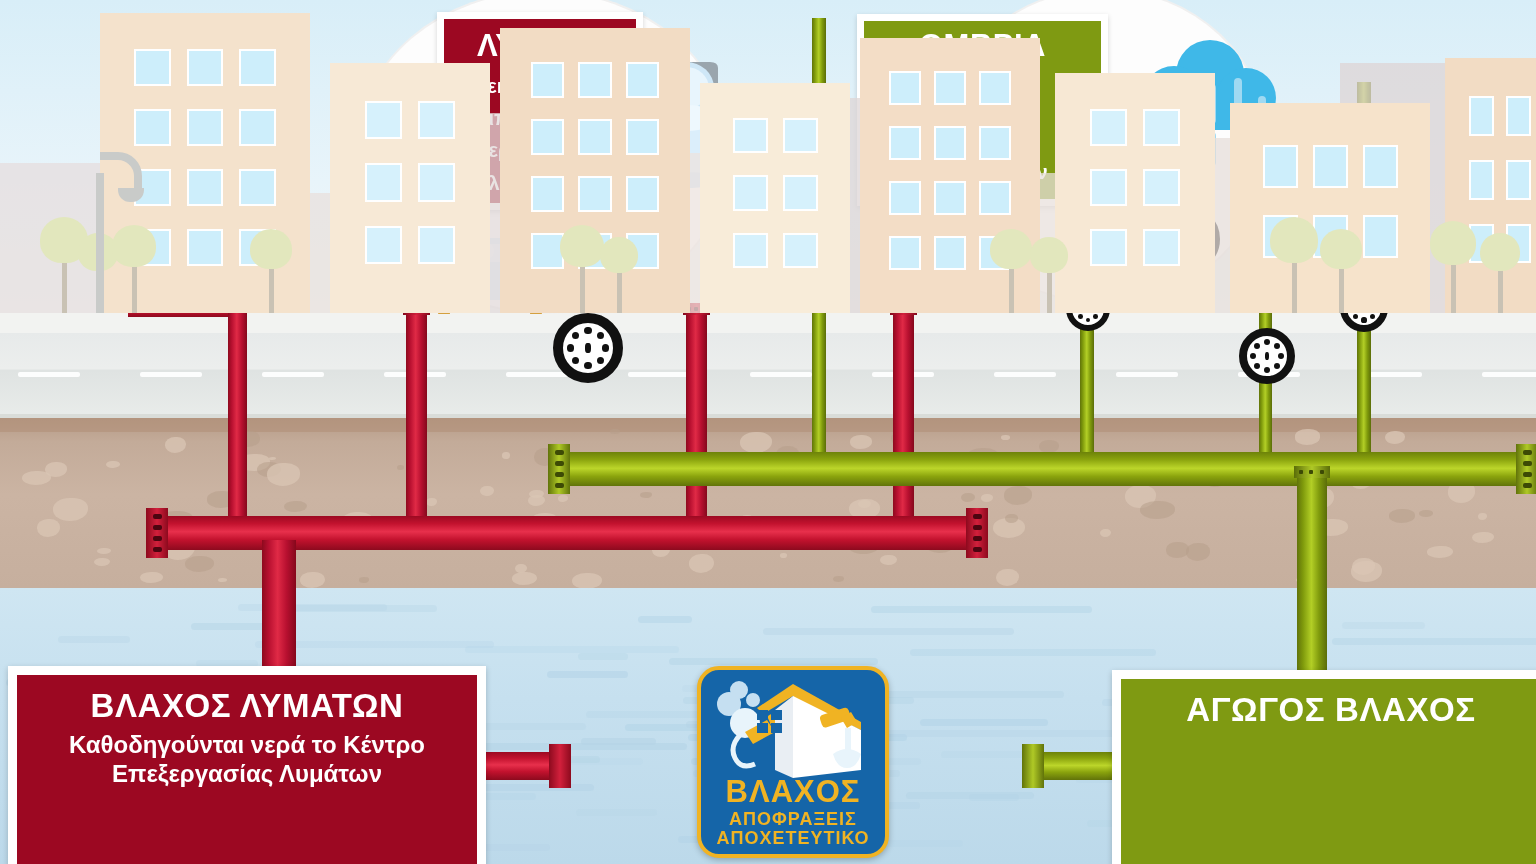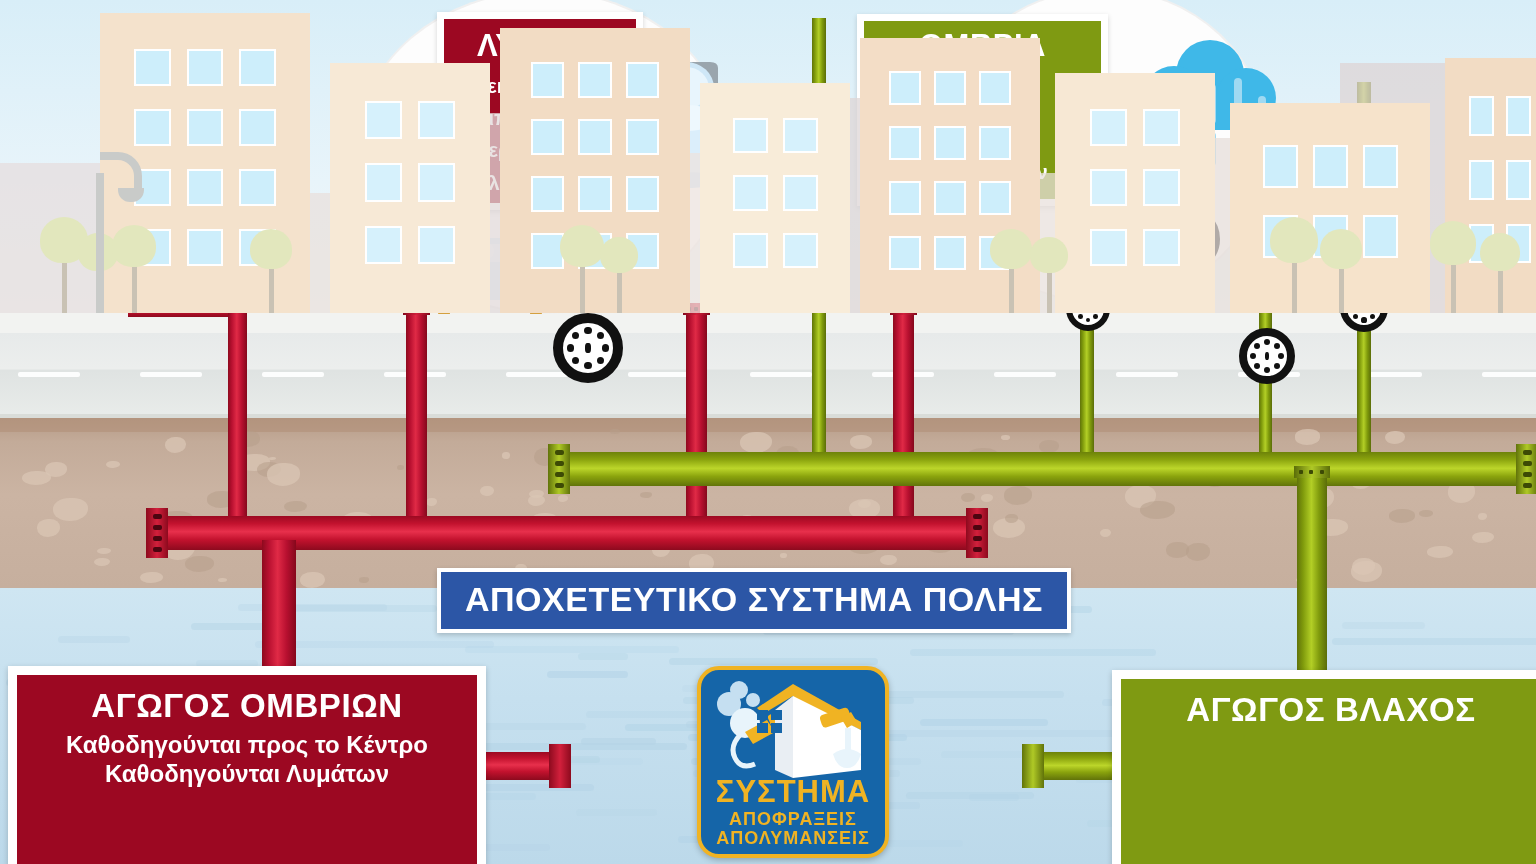--- a/index.html
+++ b/index.html
@@ -639,28 +639,25 @@
       <h2 style="font-size:31px;line-height:37px;">ΟΜΒΡΙΑ</h2>
       <ul style="margin-top:3px;">
         <li style="font-size:20px;line-height:29px;"><span class="dot" style="margin-right:7px">·</span><span>Ταράτσες</span></li>
         <li style="font-size:20px;line-height:29px;"><span class="dot" style="margin-right:7px">·</span><span>Μπαλκόνια</span></li>
         <li style="font-size:20px;line-height:29px;"><span class="dot" style="margin-right:7px">·</span><span>Υδορροές</span></li>
         <li style="font-size:20px;line-height:29px;"><span class="dot" style="margin-right:7px">·</span><span>Φρεάτια δρόμων</span></li>
       </ul>
     </div>
   </div>
 
-  <div class="banner" style="left:437px;top:568px;">
-    <div class="inner" style="font-size:34px;line-height:42px;">ΑΠΟΧΕΤΕΥΤΙΚΟ ΣΥΣΤΗΜΑ ΠΟΛΗΣ</div>
-  </div>
 
   <div class="sign red" style="left:8px;top:666px;width:460px;height:192px;">
     <div class="inner">
-      <h3 style="font-size:33px;line-height:42px;">ΑΓΩΓΟΣ ΟΜΒΡΙΩΝ</h3>
-      <p style="font-size:24px;">Καθοδηγούνται προς το Κέντρο Καθοδηγούνται Λυμάτων</p>
+      <h3 style="font-size:33px;line-height:42px;">ΒΛΑΧΟΣ ΛΥΜΑΤΩΝ</h3>
+      <p style="font-size:24px;">Καθοδηγούνται νερά το Κέντρο Επεξεργασίας Λυμάτων</p>
     </div>
   </div>
 
   <div class="sign grn" style="left:1112px;top:670px;width:420px;height:188px;">
     <div class="inner">
       <h3 style="font-size:33px;line-height:42px;">ΑΓΩΓΟΣ ΒΛΑΧΟΣ</h3>
     </div>
   </div>
 
   <div class="logo" style="left:697px;top:666px;width:184px;height:184px;">
@@ -688,18 +685,18 @@
           <rect x="70" y="36" width="11" height="10"></rect>
         <rect x="56" y="49" width="11" height="10"></rect>
           <rect x="70" y="49" width="11" height="10"></rect>
       </g>
 
       <rect x="118" y="42" width="30" height="13" rx="4" fill="#f0b323" transform="rotate(-18 118 42)"></rect>
       <path d="M140 44 l10 -6 l6 10 l-10 6 Z" fill="#f0b323"></path>
       <rect x="144" y="54" width="6" height="24" fill="#e8f4fb"></rect>
       <path d="M132 80 q14 -10 28 0 q-4 14 -14 14 q-10 0 -14 -14 Z" fill="#e8f4fb"></path>
     </svg>
-    <div class="lt" style="top:104px;font-size:31px;">ΣΥΣΤΗΜΑ</div>
+    <div class="lt" style="top:104px;font-size:31px;">ΒΛΑΧΟΣ</div>
     <div class="lt" style="top:139px;font-size:18px;">ΑΠΟΦΡΑΞΕΙΣ</div>
-    <div class="lt" style="top:158px;font-size:18px;">ΑΠΟΛΥΜΑΝΣΕΙΣ</div>
+    <div class="lt" style="top:158px;font-size:18px;">ΑΠΟΧΕΤΕΥΤΙΚΟ</div>
   </div>
 
 </div>
 
 </body></html>

